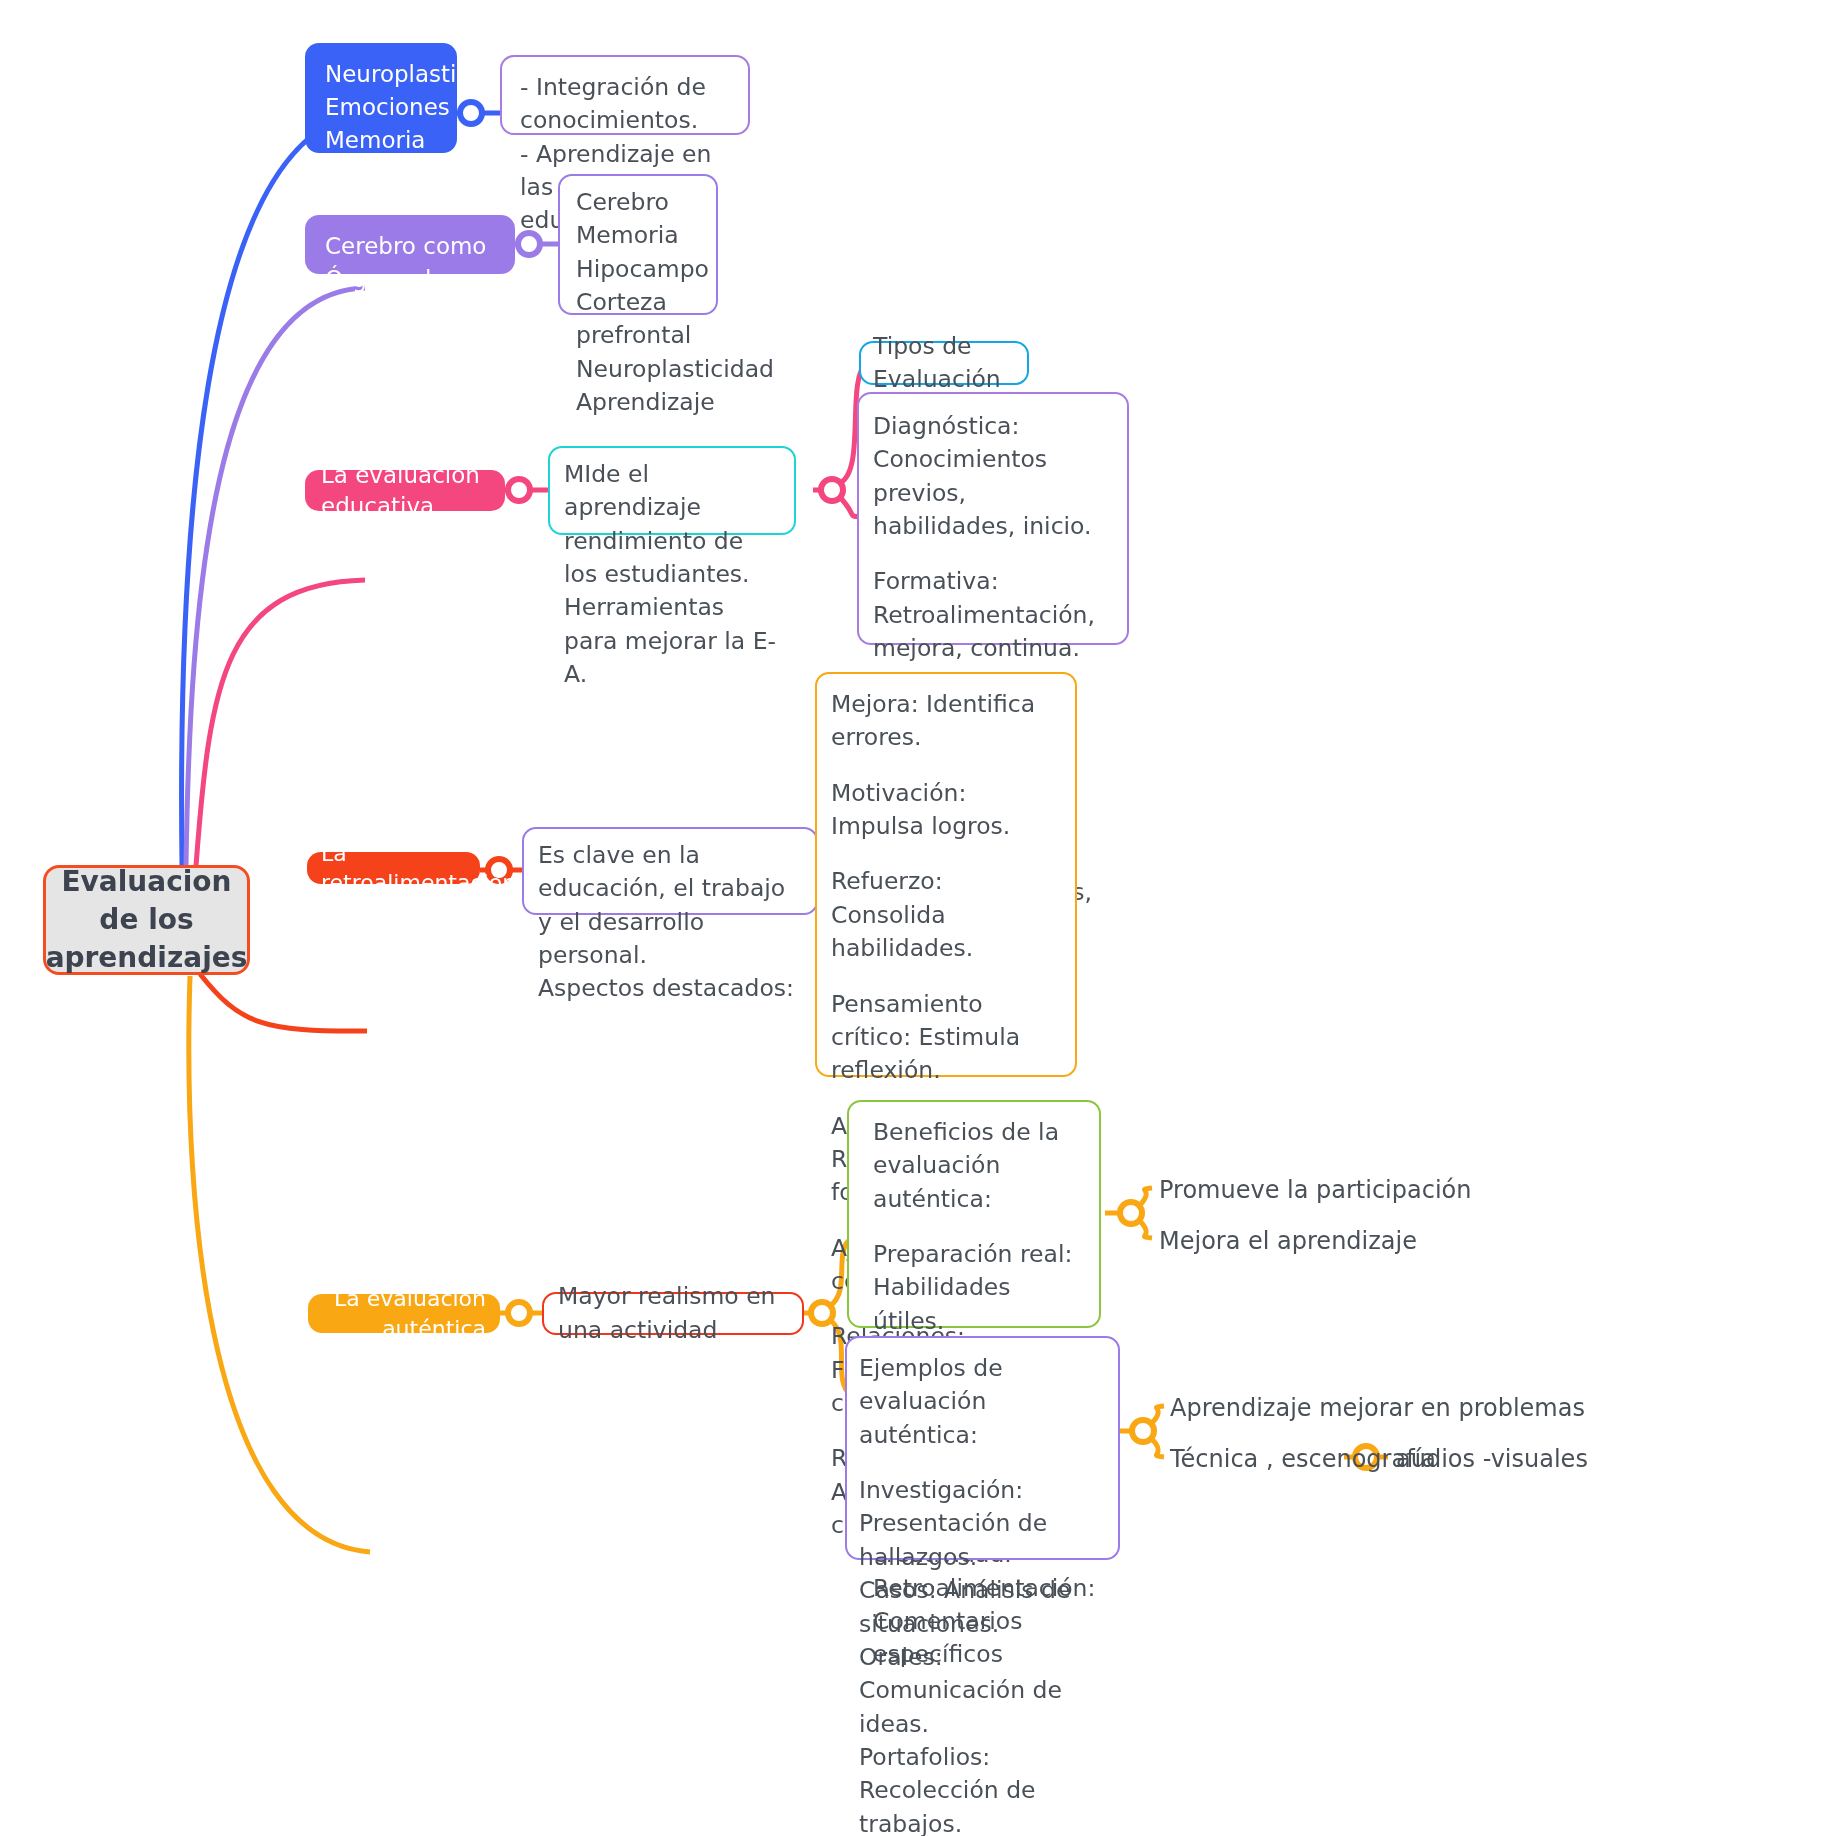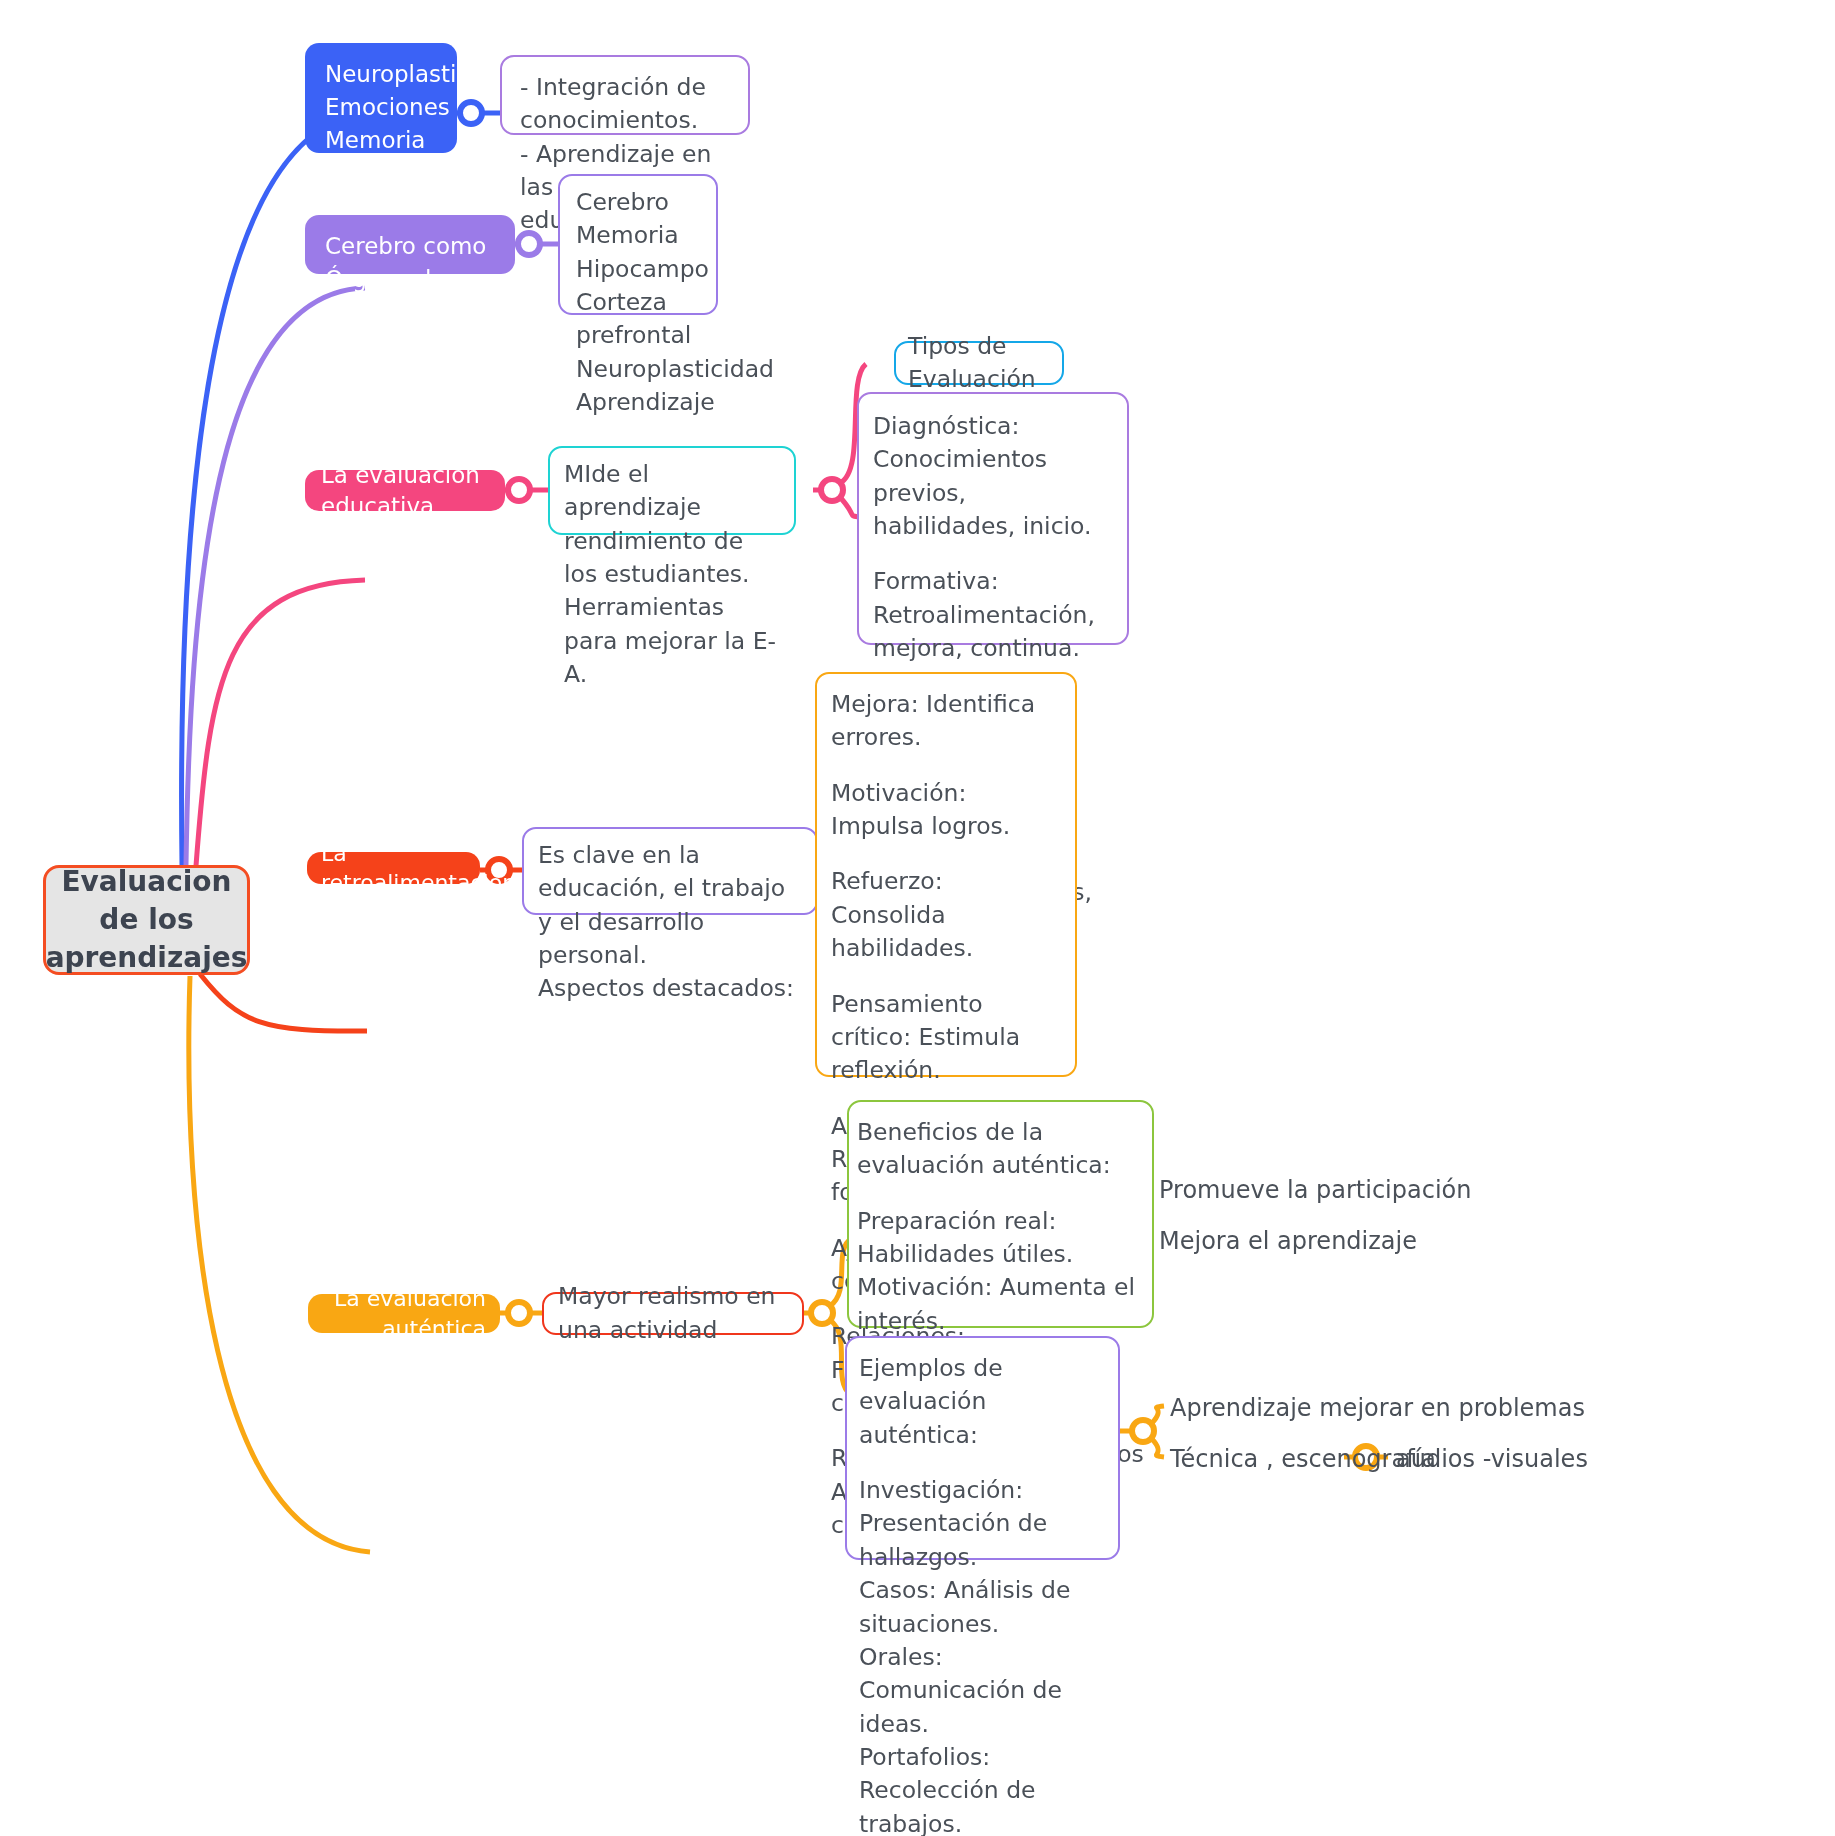--- a/index.html
+++ b/index.html
@@ -149,21 +149,21 @@
   </div>
 
   <div class="node filled" style="left:305px;top:470px;width:200px;height:41px;background:#F4467F;padding:4px 16px;">
     <span style="font-size:23px;">La evaluación educativa</span>
   </div>
   <div class="node outlined" style="left:548px;top:446px;width:248px;height:89px;border-color:#1ED3D3;padding:10px 14px;">
     <span style="white-space:pre-line;line-height:1.32;">MIde el aprendizaje rendimiento de los estudiantes.
 Herramientas para mejorar la E-A.</span>
   </div>
 
-  <div class="node outlined" style="left:859px;top:341px;width:170px;height:44px;border-color:#14A7E8;padding:6px 12px;display:flex;align-items:center;margin-left:35px;">
+  <div class="node outlined" style="left:859px;top:341px;width:170px;height:44px;border-color:#14A7E8;padding:6px 12px;display:flex;align-items:center;">
     <span>Tipos de Evaluación</span>
   </div>
 
   <div class="node outlined" style="left:857px;top:392px;width:272px;height:253px;border-color:#A97BE0;padding:16px 14px;">
     <p class="para">Diagnóstica: Conocimientos previos, habilidades, inicio.</p>
     <p class="para">Formativa: Retroalimentación, mejora, continua.</p>
     <p class="para">Sumativa: Final, calificaciones, valoración.</p>
     <p class="para">Auténtica: Aplicación, situaciones reales, habilidades.</p>
   </div>
 
@@ -186,21 +186,21 @@
     <p class="para">Responsabilidad: Aumenta compromiso.</p>
   </div>
 
   <div class="node filled" style="left:308px;top:1294px;width:192px;height:39px;background:#F9A713;padding:4px 14px;">
     <span style="font-size:22px;text-align:right;">La evaluación auténtica</span>
   </div>
   <div class="node outlined" style="left:542px;top:1292px;width:262px;height:43px;border-color:#F0361C;padding:19px 14px;display:flex;align-items:center;">
     <span>Mayor realismo en una actividad</span>
   </div>
 
-  <div class="node outlined" style="left:847px;top:1100px;width:307px;height:228px;border-color:#8CC63E;padding:14px 8px;">
+  <div class="node outlined" style="left:847px;top:1100px;width:254px;height:228px;border-color:#8CC63E;padding:14px 24px;">
     <p class="para">Beneficios de la evaluación auténtica:</p>
     <p class="tight" style="white-space:pre-line;">Preparación real: Habilidades útiles.
 Motivación: Aumenta el interés.
 Habilidades críticas: Fomenta creatividad.
 Retroalimentación: Comentarios específicos</p>
   </div>
 
   <div class="node outlined" style="left:845px;top:1336px;width:275px;height:224px;border-color:#9B7BE8;padding:14px 12px;">
     <p class="para">Ejemplos de evaluación auténtica:</p>
     <p class="tight" style="white-space:pre-line;">Investigación: Presentación de hallazgos.

